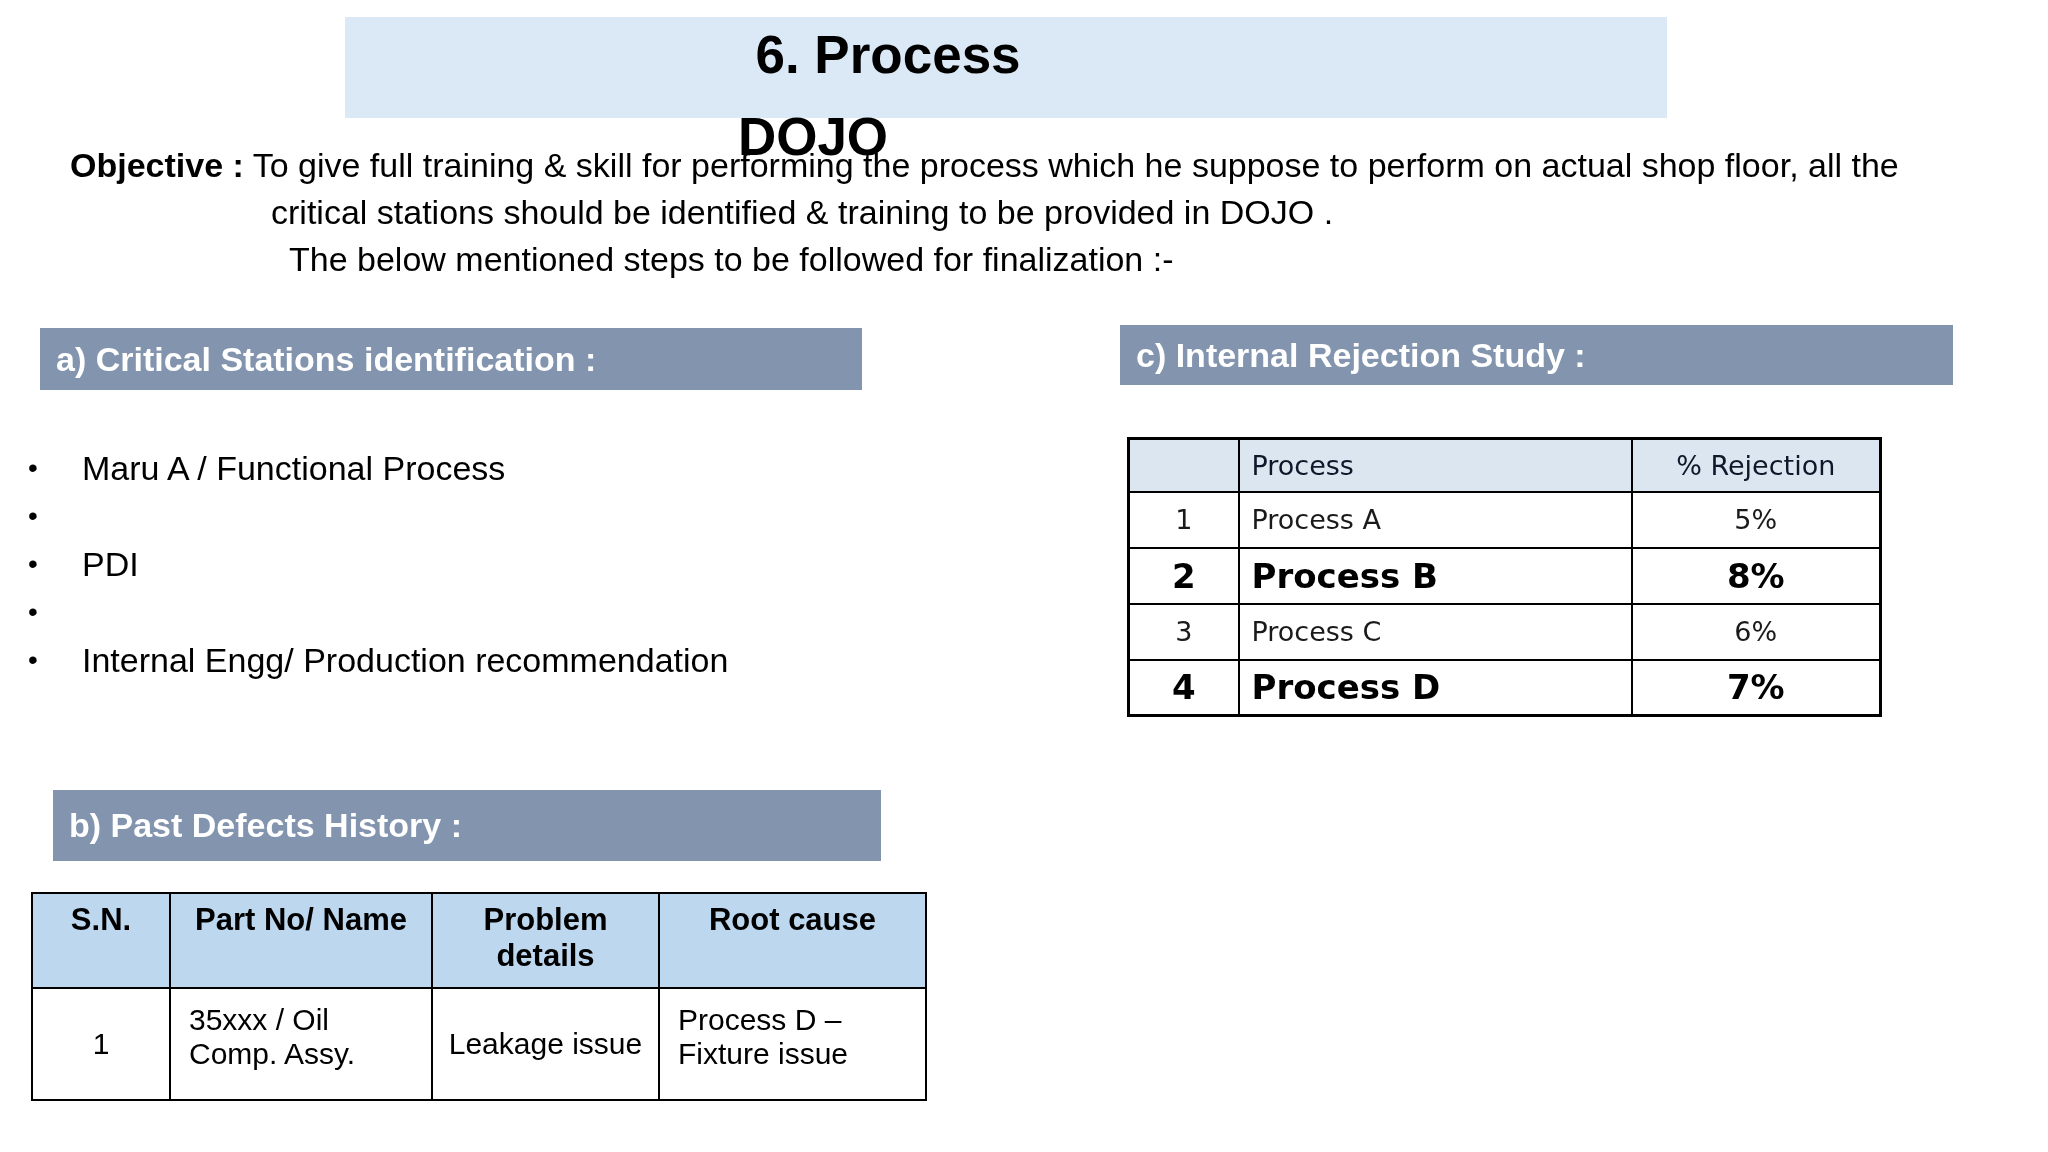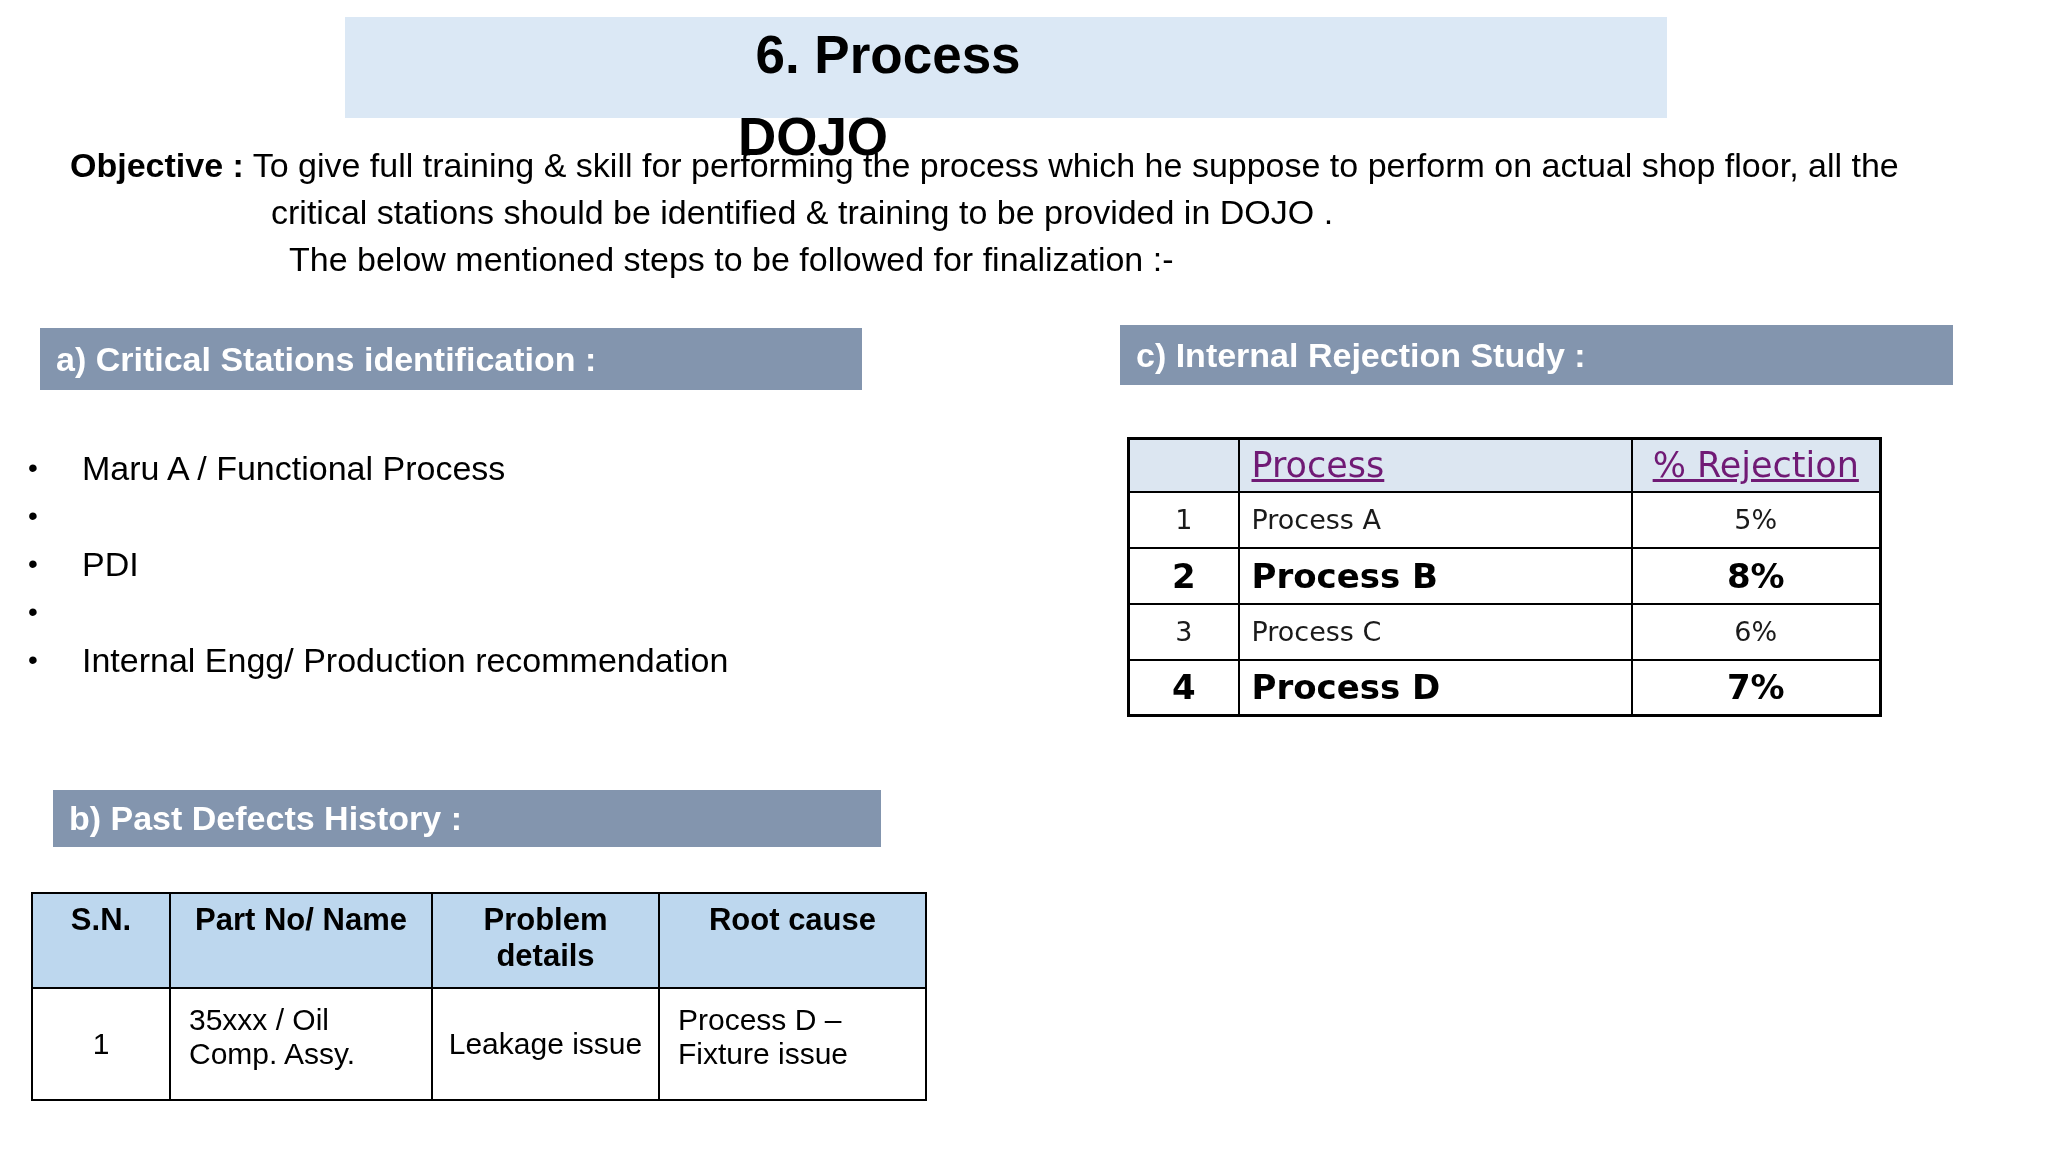--- a/index.html
+++ b/index.html
@@ -37,21 +37,21 @@
   .obj-label { font-weight:bold; }
 
   
   .section-header {
     position:absolute; background:#8395ae; color:#ffffff;
     font-weight:bold; font-size:34px;
     display:flex; align-items:center; padding-left:16px;
   }
   #header-a { left:40px;   top:328px; width:822px; height:62px; }
   #header-c { left:1120px; top:325px; width:833px; height:60px; }
-  #header-b { left:53px;   top:790px; width:828px; height:57px; }
+  #header-b { left:53px;   top:790px; width:828px; height:71px; }
 
   
   .bullets {
     position:absolute; left:20px; top:444px; list-style:none;
     font-size:34px; color:#000;
   }
   .bullets li { position:relative; padding-left:62px; height:48px; line-height:48px; }
   .bullets .dot {
     position:absolute; left:8px; top:0; font-size:28px; line-height:48px;
   }
@@ -59,21 +59,21 @@
   
   .rej-table {
     position:absolute; left:1127px; top:437px;
     border-collapse:collapse; table-layout:fixed;
     font-family:"DejaVu Sans", sans-serif;
     border:3px solid #000;
   }
   .rej-table td { border:2px solid #000; overflow:hidden; }
   .rej-table tr { height:56px; }
   .rej-table tr.hdr { height:53px; }
-  .rej-table tr.hdr td { background:#dce6f1; color:#701a75; font-size:35px;text-decoration:underline; }
+  .rej-table tr.hdr td { background:#dce6f1; color:#0f172a; font-size:27px; }
   .rej-table td.c { text-align:center; }
   .rej-table td.l { text-align:left; padding-left:12px; }
   .rej-table tr.normal td { font-size:27px; color:#1a1a1a; }
   .rej-table tr.boldrow td { font-size:34px; font-weight:bold; color:#000; }
 
   
   .def-table {
     position:absolute; left:31px; top:892px;
     border-collapse:collapse; table-layout:fixed;
     border:1px solid #eab308; font-size:30px;

